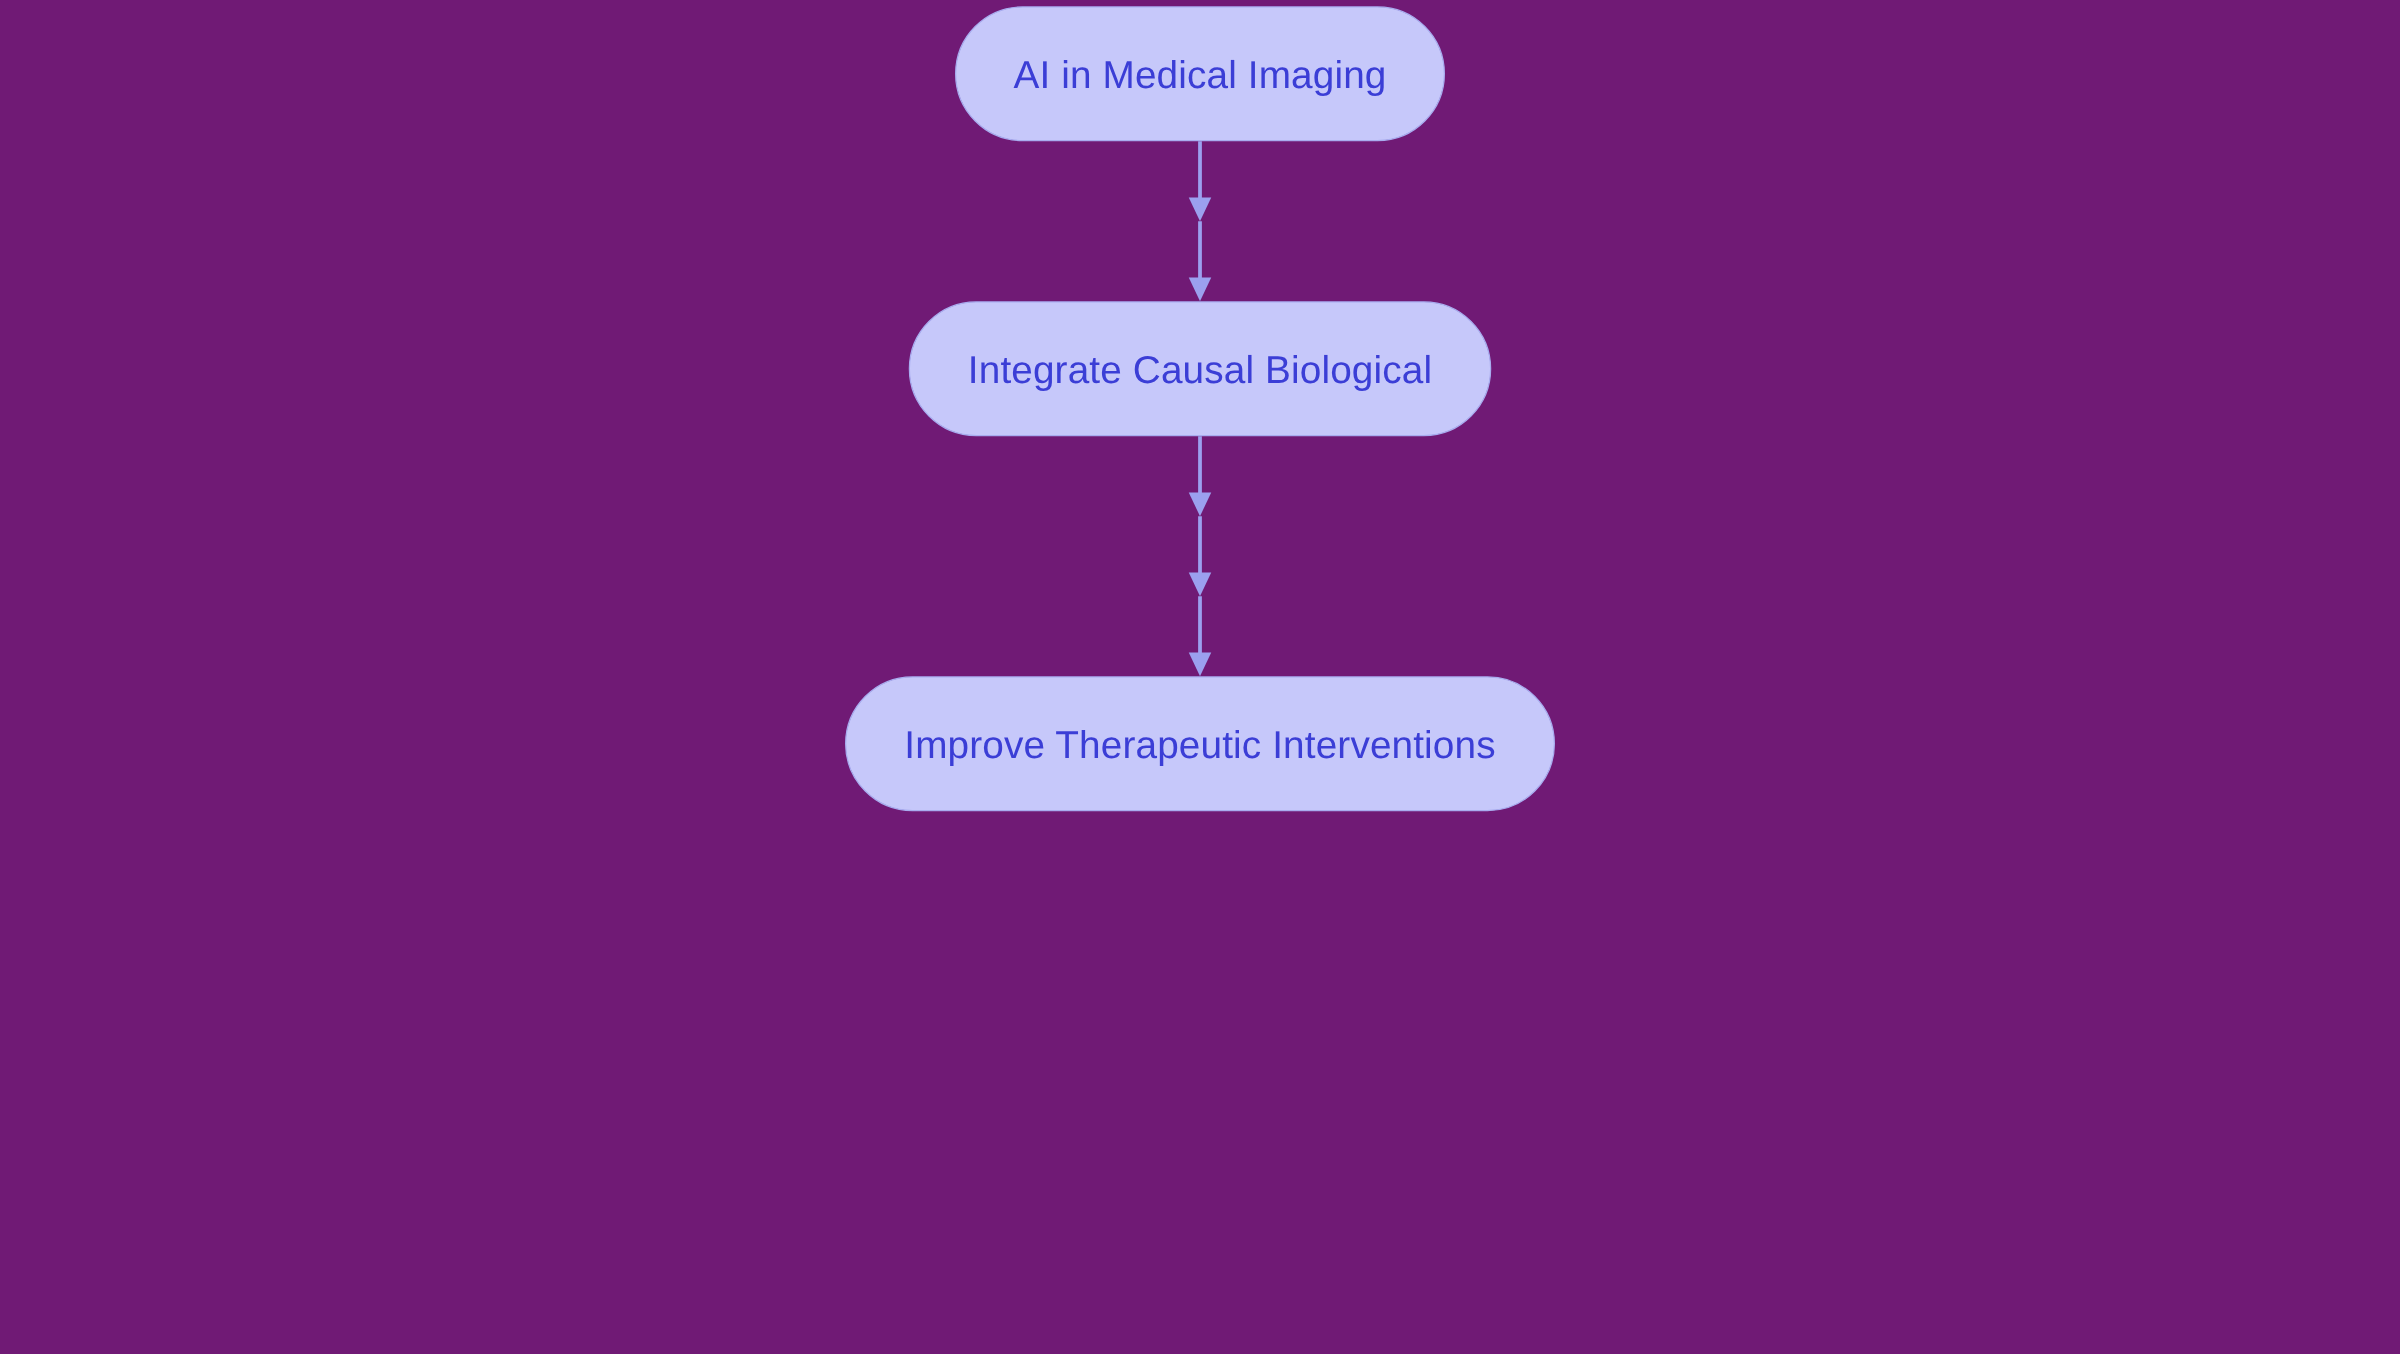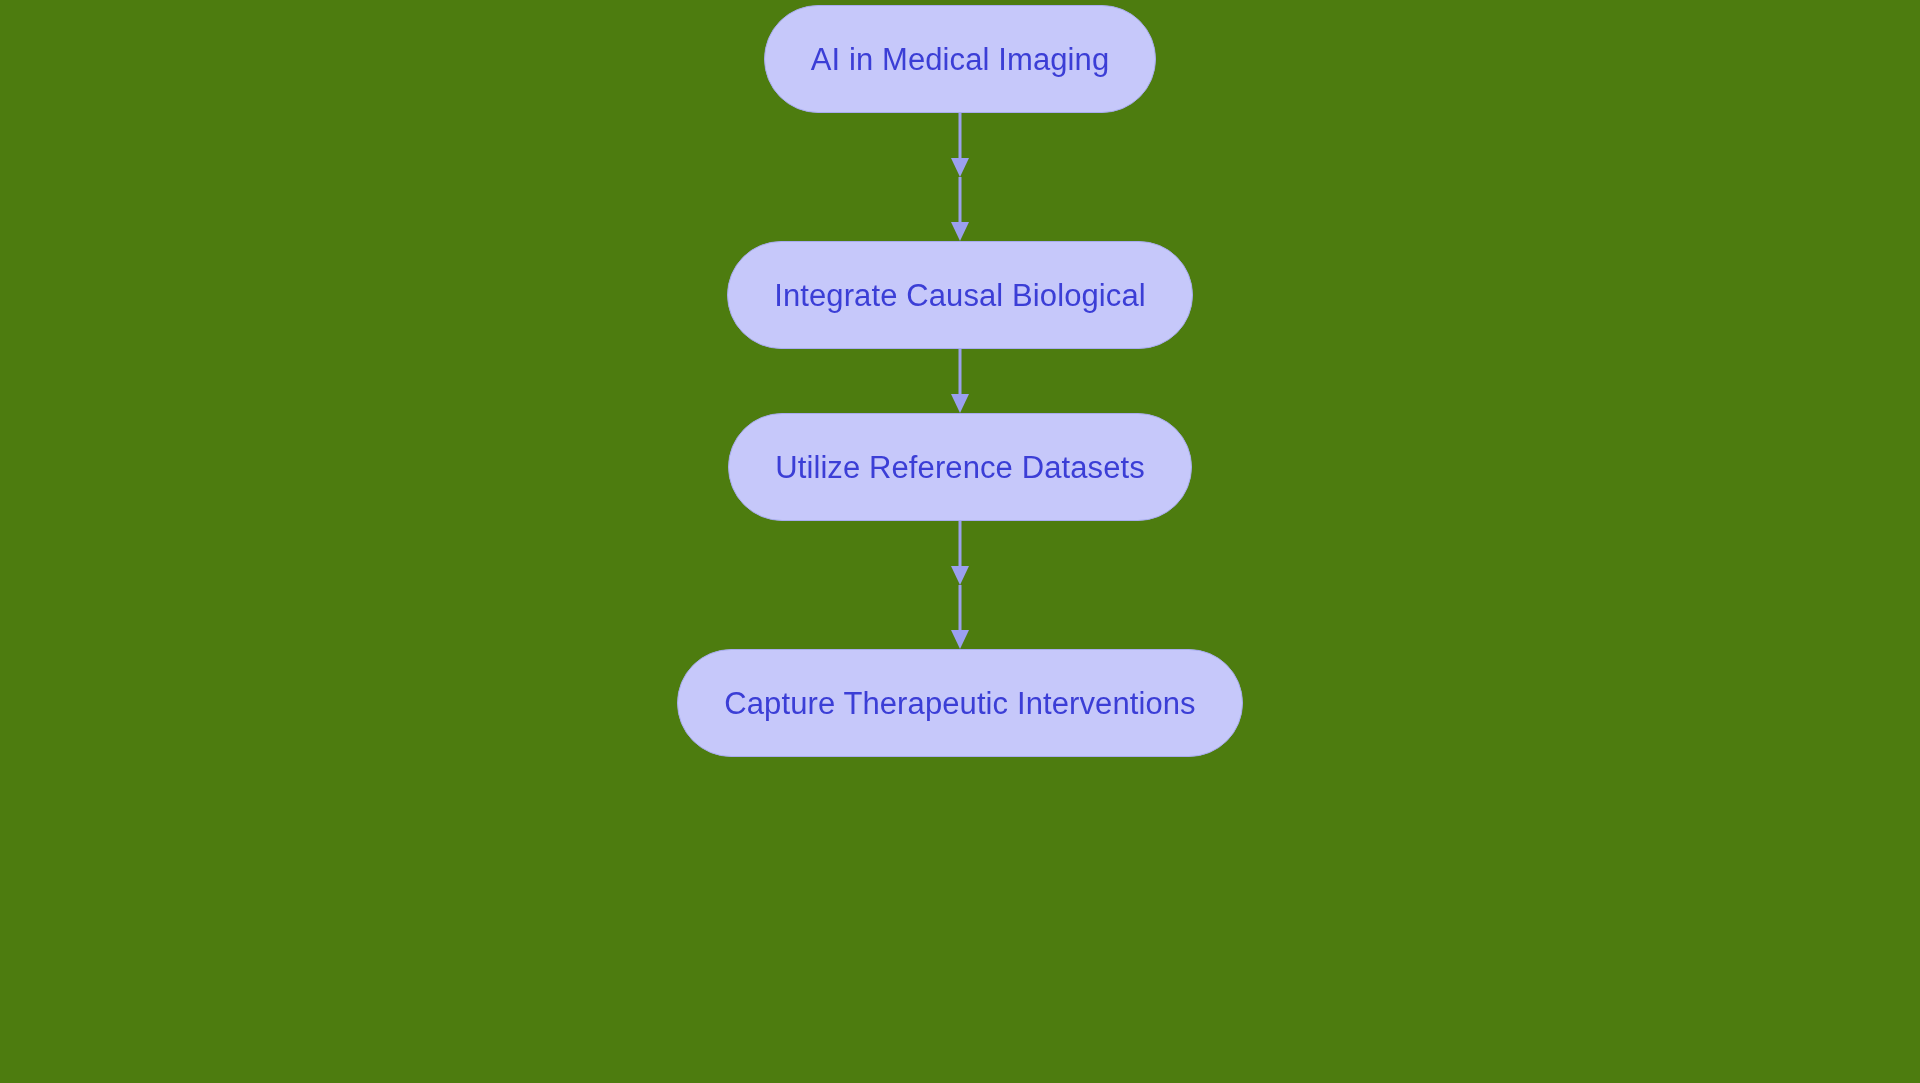--- a/index.html
+++ b/index.html
@@ -11,21 +11,21 @@
     height: 1083px;
     background: #ffffff;
     font-family: "Liberation Sans", sans-serif;
     overflow: hidden;
   }
 
   #flowchart {
     position: relative;
     width: 1920px;
     height: 1083px;
-    background: #4d7c0f;
+    background: #701a75;
   }
 
   .flow-column {
     position: absolute;
     left: 0;
     top: 0;
     width: 1920px;
     height: 1083px;
     display: flex;
     flex-direction: column;
@@ -115,33 +115,30 @@
 
     <div class="node">
       <span class="node-label">Integrate Causal Biological</span>
     </div>
 
     <div class="connector">
       <div class="shaft"></div>
       <div class="head"></div>
     </div>
 
-    <div class="node">
-      <span class="node-label">Utilize Reference Datasets</span>
-    </div>
 
     <div class="connector">
       <div class="shaft"></div>
       <div class="head"></div>
     </div>
 
 
     <div class="connector">
       <div class="shaft"></div>
       <div class="head"></div>
     </div>
 
     <div class="node">
-      <span class="node-label">Capture Therapeutic Interventions</span>
+      <span class="node-label">Improve Therapeutic Interventions</span>
     </div>
 
   </div>
 </div>
 
 </body></html>

